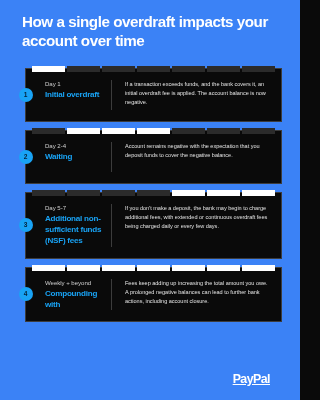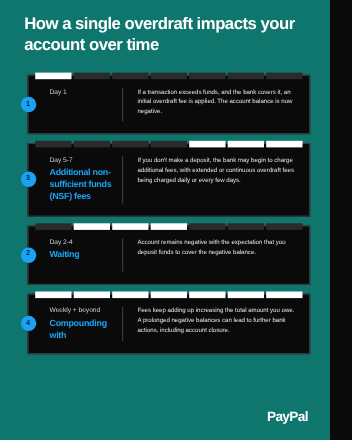--- a/index.html
+++ b/index.html
@@ -7,21 +7,21 @@
   html, body {
     width:300px; height:400px;
     background:#0a0a0a;
     font-family:"Liberation Sans", sans-serif;
     overflow:hidden;
   }
 
   .page {
     position:relative;
     width:300px; height:400px;
-    background:#0f766e;
+    background:#3b82f6;
   }
 
   
   .title {
     position:absolute;
     left:22px; top:12px; width:262px;
     color:#ffffff;
     font-size:15.2px;
     font-weight:bold;
     line-height:1.26;
@@ -117,25 +117,26 @@
     font-weight:bold;
     display:flex;
     align-items:center;
     justify-content:center;
     line-height:1;
   }
 
   
   .footer {
     position:absolute;
-    right:20px; bottom:14px;
+    right:30px; bottom:14px;
     color:#ffffff;
     font-size:12.4px;
     font-weight:bold;
     letter-spacing:-0.55px;
+    text-decoration:underline;
   }
 </style>
 </head>
 <body>
 
 <div class="page">
 
   <h1 class="title">How a single overdraft impacts your account over time</h1>
 
   <div class="cards">
@@ -146,23 +147,45 @@
           <div class="seg"></div>
           <div class="seg"></div>
           <div class="seg"></div>
           <div class="seg"></div>
           <div class="seg"></div>
         </div>
         <div class="badge">1</div>
         <div class="card-body">
           <div class="col-left">
             <div class="day">Day 1</div>
+            <div class="headline">Initial overdraft</div>
           </div>
           <div class="col-right">
             <div class="desc">If a transaction exceeds funds, and the bank covers it, an initial overdraft fee is applied. The account balance is now negative.</div>
+          </div>
+        </div>
+      </div>
+      <div class="card">
+        <div class="progress">
+          <div class="seg"></div>
+          <div class="seg on"></div>
+          <div class="seg on"></div>
+          <div class="seg on"></div>
+          <div class="seg"></div>
+          <div class="seg"></div>
+          <div class="seg"></div>
+        </div>
+        <div class="badge">2</div>
+        <div class="card-body">
+          <div class="col-left">
+            <div class="day">Day 2-4</div>
+            <div class="headline">Waiting</div>
+          </div>
+          <div class="col-right">
+            <div class="desc">Account remains negative with the expectation that you deposit funds to cover the negative balance.</div>
           </div>
         </div>
       </div>
       <div class="card">
         <div class="progress">
           <div class="seg"></div>
           <div class="seg"></div>
           <div class="seg"></div>
           <div class="seg"></div>
           <div class="seg on"></div>
@@ -175,41 +198,20 @@
             <div class="day">Day 5-7</div>
             <div class="headline">Additional non-sufficient funds (NSF) fees</div>
           </div>
           <div class="col-right">
             <div class="desc">If you don't make a deposit, the bank may begin to charge additional fees, with extended or continuous overdraft fees being charged daily or every few days.</div>
           </div>
         </div>
       </div>
       <div class="card">
         <div class="progress">
-          <div class="seg"></div>
-          <div class="seg on"></div>
-          <div class="seg on"></div>
-          <div class="seg on"></div>
-          <div class="seg"></div>
-          <div class="seg"></div>
-          <div class="seg"></div>
-        </div>
-        <div class="badge">2</div>
-        <div class="card-body">
-          <div class="col-left">
-            <div class="day">Day 2-4</div>
-            <div class="headline">Waiting</div>
-          </div>
-          <div class="col-right">
-            <div class="desc">Account remains negative with the expectation that you deposit funds to cover the negative balance.</div>
-          </div>
-        </div>
-      </div>
-      <div class="card">
-        <div class="progress">
           <div class="seg on"></div>
           <div class="seg on"></div>
           <div class="seg on"></div>
           <div class="seg on"></div>
           <div class="seg on"></div>
           <div class="seg on"></div>
           <div class="seg on"></div>
         </div>
         <div class="badge">4</div>
         <div class="card-body">

